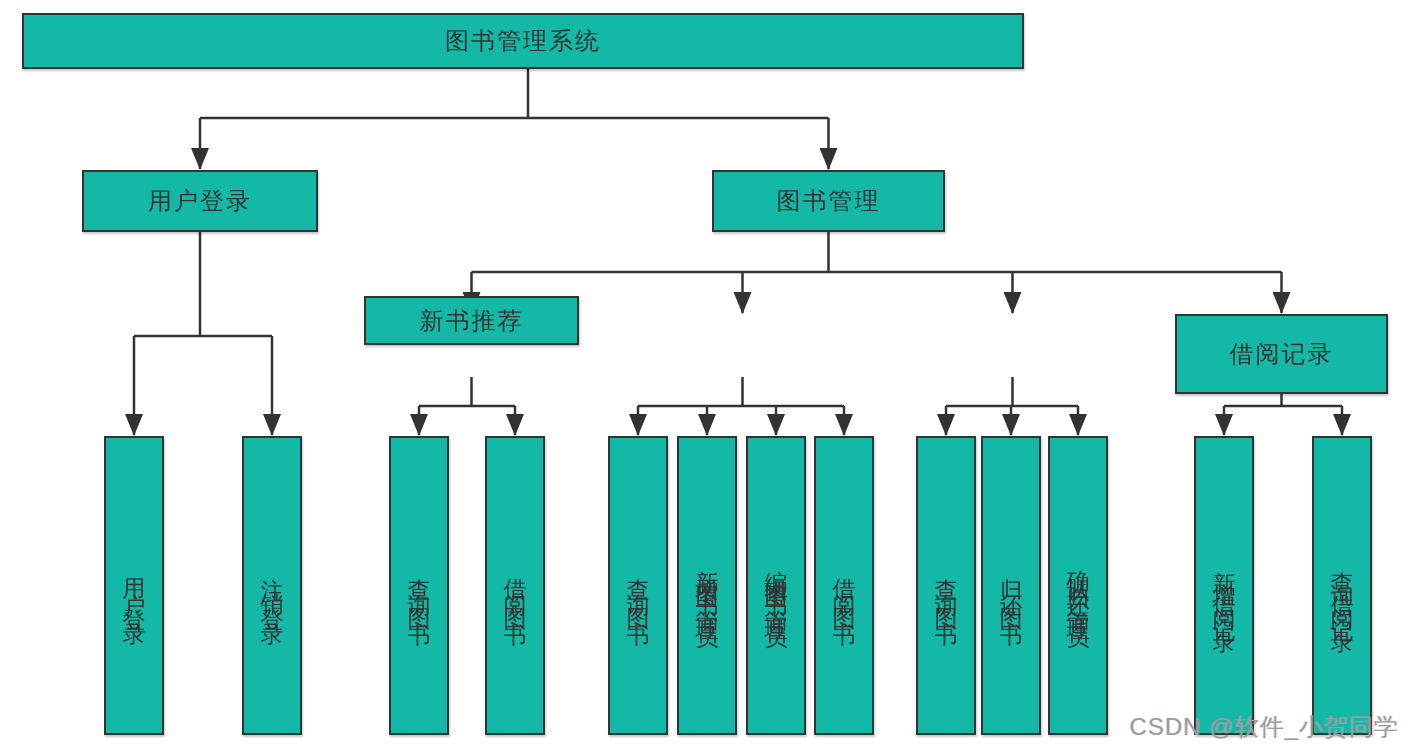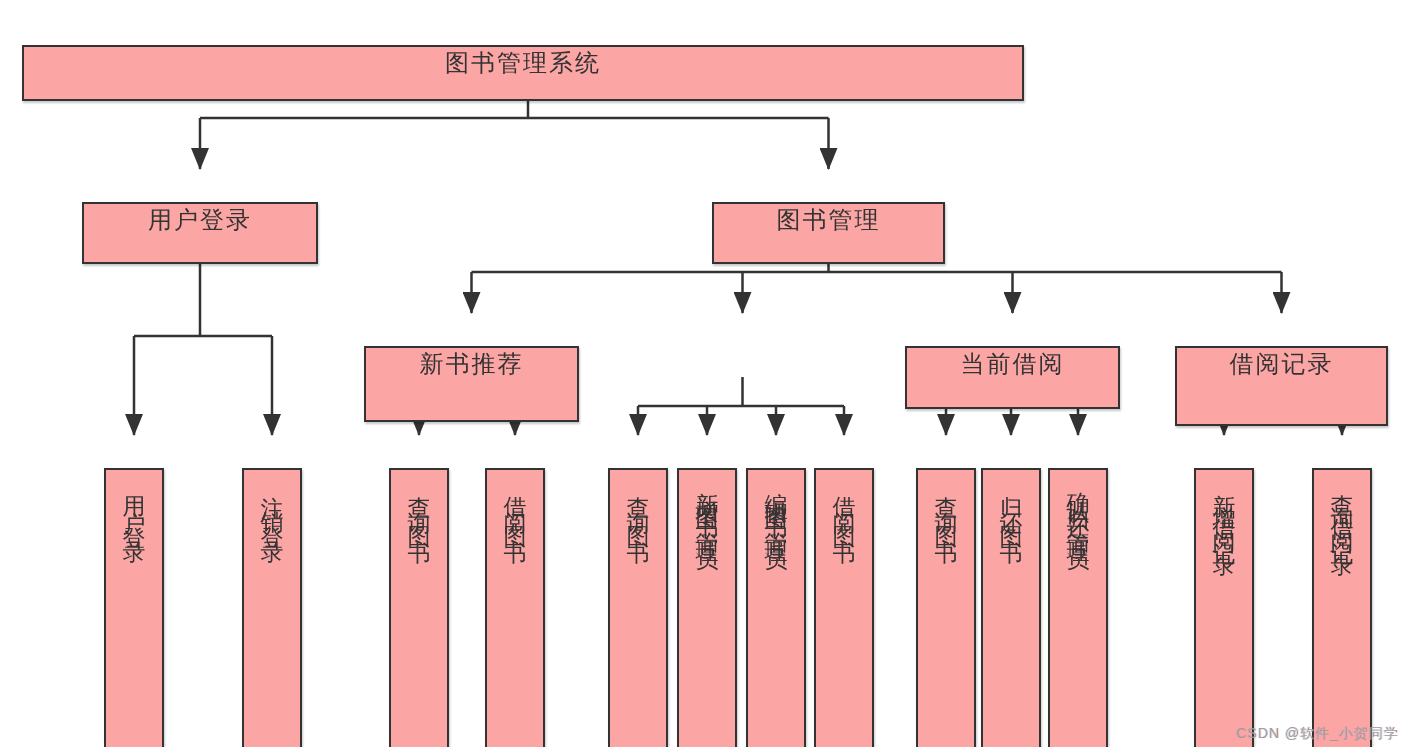--- a/index.html
+++ b/index.html
@@ -2,39 +2,39 @@
 <html style="--line: #333333; --text: #333333; --watermark: #9c9c9c; --background: #ffffff;"><head>
 <meta charset="utf-8">
 <style>
   html,body{margin:0;padding:0;background:#ffffff;}
   #stage{
     position:relative;width:1405px;height:747px;background:var(--background,#fff);
     font-family:"Liberation Sans", sans-serif;overflow:hidden;
   }
   .wires{position:absolute;left:0;top:0;pointer-events:none;}
   .box{
-    position:absolute;box-sizing:border-box;background:#fca5a5;
+    position:absolute;box-sizing:border-box;background:#14b8a6;
     border:2.5px solid var(--line,#333);
     box-shadow:1px 2px 2px rgba(0,0,0,0.22);
-    display:flex;justify-content:center;margin-top:32px;
+    display:flex;align-items:center;justify-content:center;
   }
   .box .lbl{
     color:var(--text,#333);font-size:24px;letter-spacing:2px;white-space:nowrap;
   }
   .box.v{width:60px;height:299px;}
   .box.v .vlbl{
     writing-mode:vertical-lr;text-orientation:mixed;
     color:var(--text,#333);font-size:23px;line-height:1;white-space:nowrap;
   }
   .ls15 .vlbl{letter-spacing:15px;margin-top:8px;}
   .ls12 .vlbl{letter-spacing:12px;margin-top:6px;}
   .ls8  .vlbl{letter-spacing:8px;margin-top:4px;}
   .watermark{
     position:absolute;right:6px;bottom:4px;
-    color:var(--watermark,#9c9c9c);font-size:14px;letter-spacing:1px;
+    color:var(--watermark,#9c9c9c);font-size:24px;letter-spacing:1px;
     text-shadow:1px 0 0 rgba(255,160,120,0.35), -1px 0 0 rgba(120,160,255,0.35);
   }
 </style>
 </head>
 <body>
 
 <div id="stage">
 
   <svg class="wires" width="1405" height="747" viewBox="0 0 1405 747">
     <defs>
@@ -78,25 +78,22 @@
     <span class="lbl">图书管理系统</span>
   </div>
 
   <div class="box" style="left:82px;top:170px;width:236px;height:62px">
     <span class="lbl">用户登录</span>
   </div>
   <div class="box" style="left:712px;top:170px;width:233px;height:62px">
     <span class="lbl">图书管理</span>
   </div>
 
-  <div class="box" style="left:364px;top:314px;width:215px;height:76px">
+  <div class="box" style="left:364px;top:296px;width:215px;height:49px">
     <span class="lbl">新书推荐</span>
-  </div>
-  <div class="box" style="left:905px;top:314px;width:215px;height:63px">
-    <span class="lbl">当前借阅</span>
   </div>
   <div class="box" style="left:1175px;top:314px;width:213px;height:80px">
     <span class="lbl">借阅记录</span>
   </div>
 
   <div class="box v ls15" style="left:104px;top:436px">
     <span class="vlbl">用户登录</span>
   </div>
   <div class="box v ls15" style="left:242px;top:436px">
     <span class="vlbl">注销登录</span>

